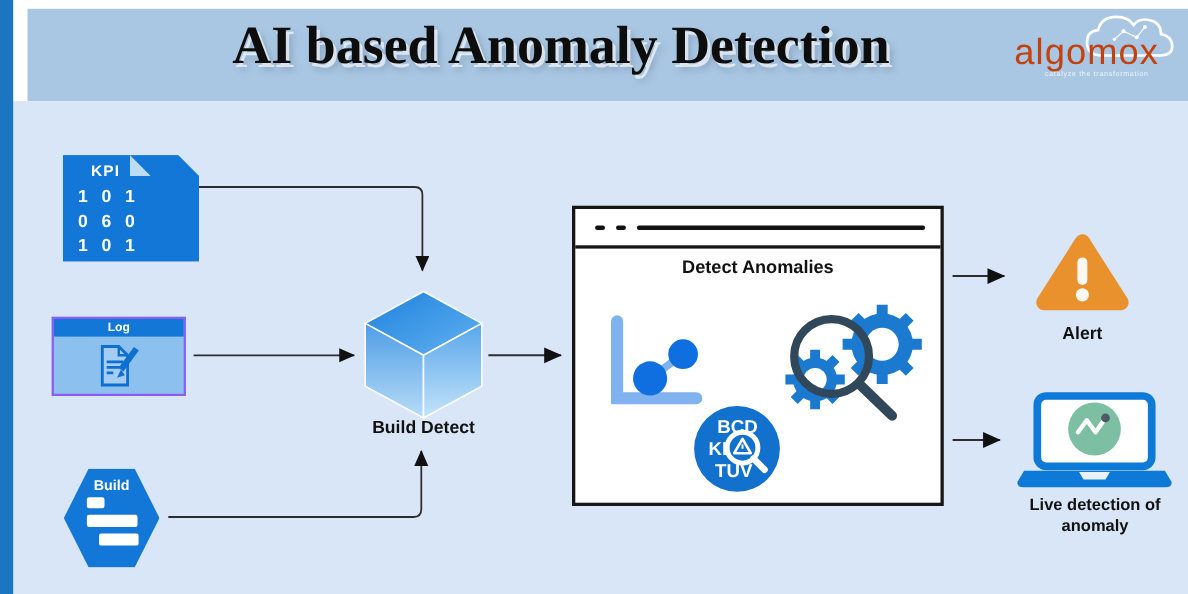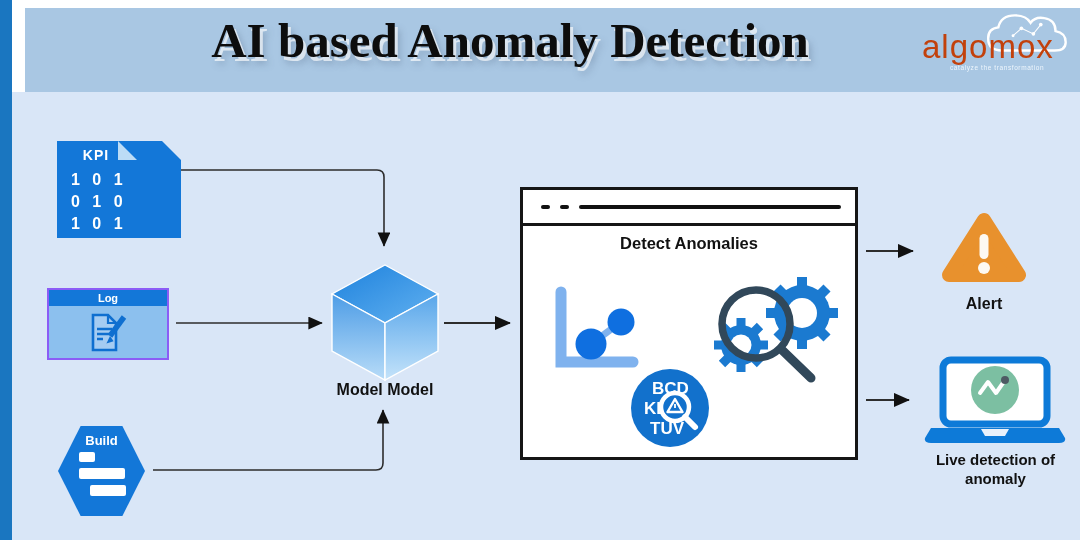--- a/index.html
+++ b/index.html
@@ -101,21 +101,21 @@
     <path d="M153,470 L376,470 Q383,470 383,463 L383,410" fill="none" stroke="#2d2d2d" stroke-width="1.6" marker-end="url(#arr)"></path>
     <path d="M444,323 L510,323" fill="none" stroke="#2d2d2d" stroke-width="1.8" marker-end="url(#arr)"></path>
     <path d="M866,251 L913,251" fill="none" stroke="#2d2d2d" stroke-width="1.8" marker-end="url(#arr)"></path>
     <path d="M866,400 L909,400" fill="none" stroke="#2d2d2d" stroke-width="1.8" marker-end="url(#arr)"></path>
   </svg>
 
   <div class="kpi">
     <div class="kpi-label">KPI</div>
     <div class="kpi-bin">
       <div>1 0 1</div>
-      <div>0 1 0</div>
+      <div>0 6 0</div>
       <div>1 0 1</div>
     </div>
   </div>
   <div class="kpi-fold" style="position:absolute;left:118px;top:141px;"></div>
 
   <div class="log">
     <div class="log-bar">Log</div>
     <span class="log-ic">
       <svg width="52" height="46" viewBox="0 0 52 46">
         <path d="M11,5 h15 l8,8 v27 h-23 z" fill="#a5ccf2" stroke="#0f6fd0" stroke-width="2.6"></path>
@@ -148,21 +148,21 @@
         <linearGradient id="gRight" x1="0" y1="0" x2="0" y2="1">
           <stop offset="0" stop-color="#58a6ea"></stop>
             <stop offset="1" stop-color="#c4e3fa"></stop>
         </linearGradient>
       </defs>
       <polygon points="60,4 113,33 60,62 7,33" fill="url(#gTop)" stroke="#ffffff" stroke-width="1.4"></polygon>
       <polygon points="7,33 60,62 60,119 7,90" fill="url(#gLeft)" stroke="#ffffff" stroke-width="1.4"></polygon>
       <polygon points="113,33 60,62 60,119 113,90" fill="url(#gRight)" stroke="#ffffff" stroke-width="1.4"></polygon>
     </svg>
   </span>
-  <div class="cube-label">Model Model</div>
+  <div class="cube-label">Build Detect</div>
 
   <div class="browser">
     <div class="browser-bar">
       <div class="dash dash1"></div>
       <div class="dash dash2"></div>
       <div class="addr"></div>
     </div>
     <div class="detect-title">Detect Anomalies</div>
   </div>
 

